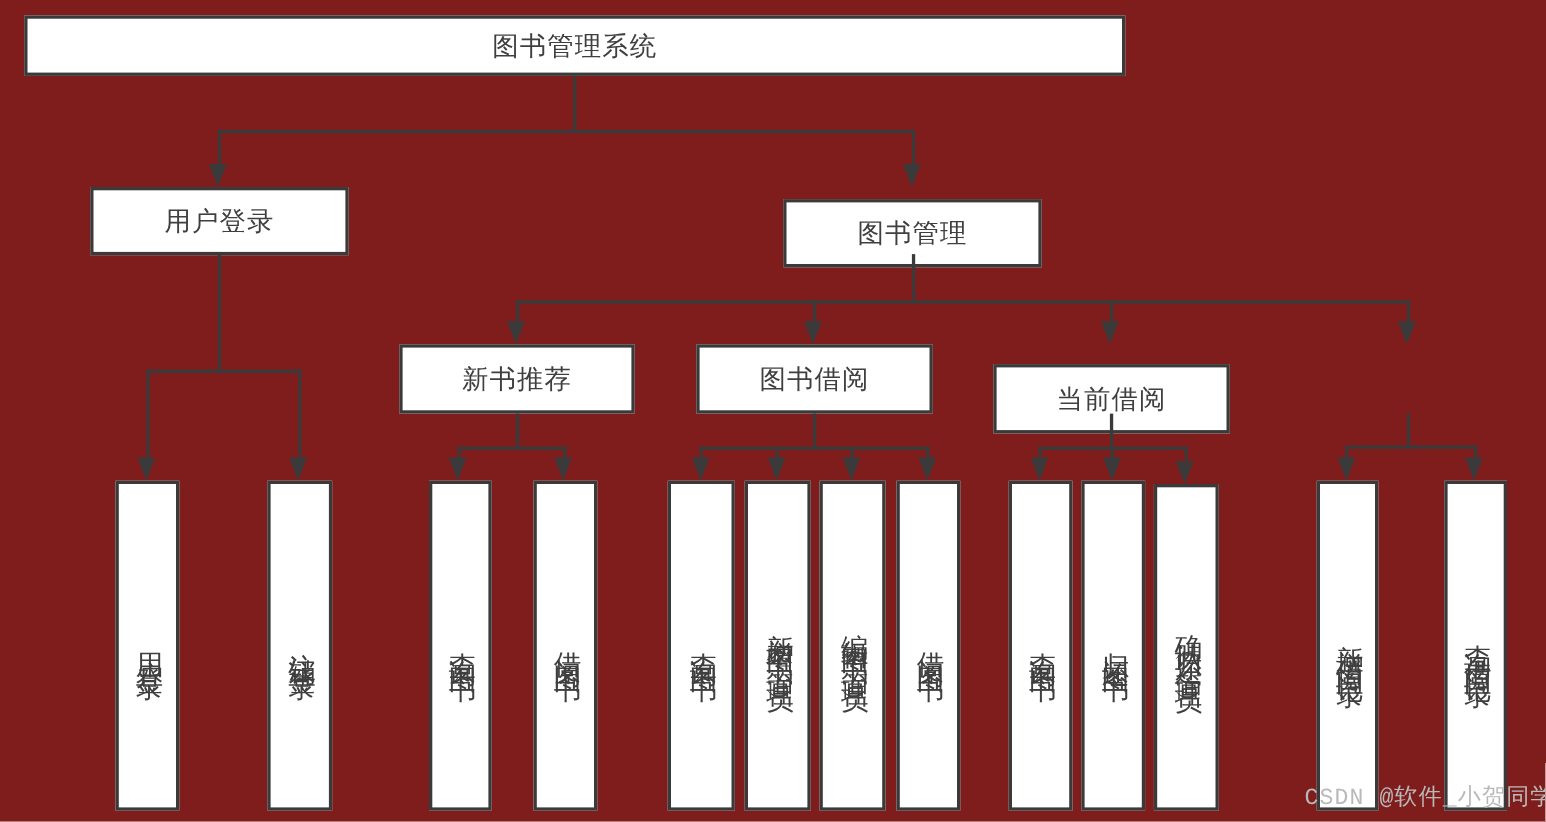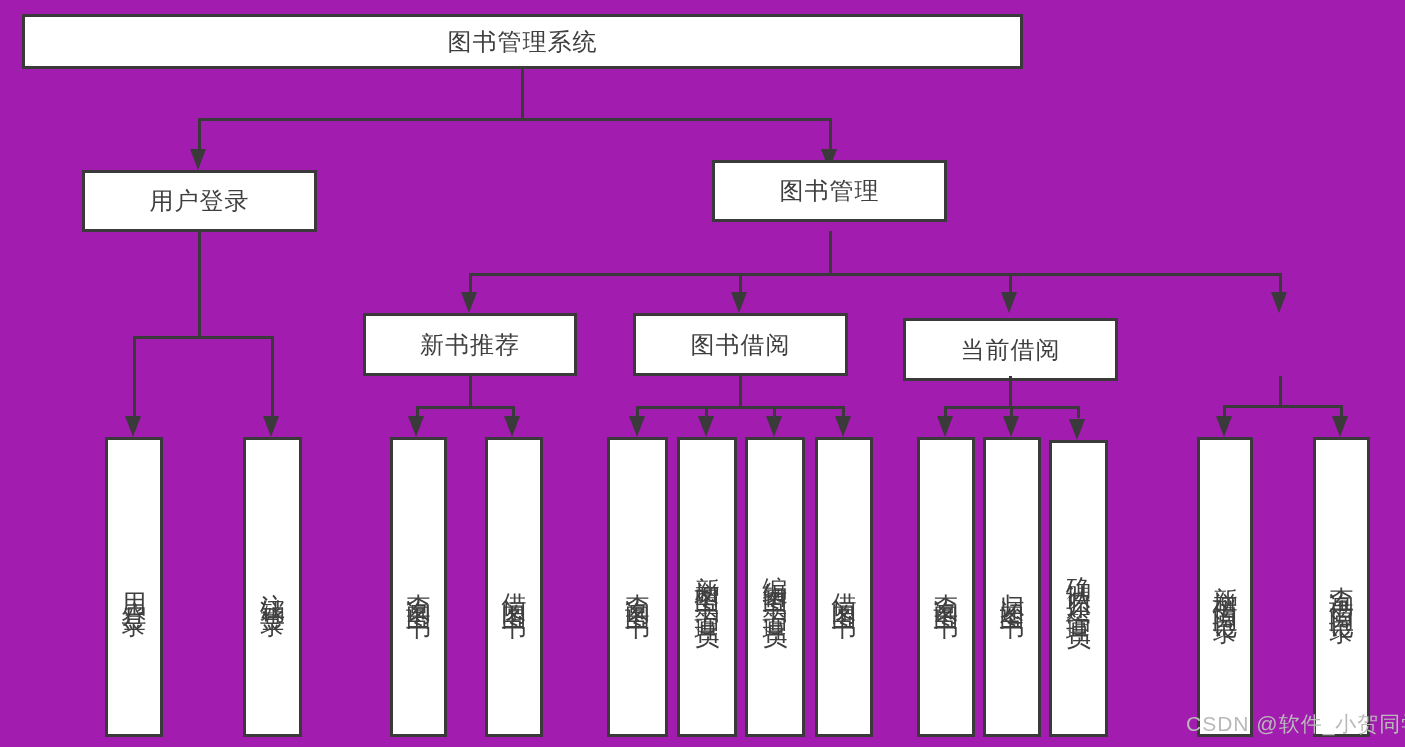--- a/index.html
+++ b/index.html
@@ -1,18 +1,18 @@
 <!DOCTYPE html>
 <html><head>
 <meta charset="utf-8">
 <style>
   html,body{margin:0;padding:0;background:#fff;}
   .stage{
-    position:relative;width:1405px;height:747px;background:#a21caf;
-    font-family:Liberation Sans, sans-serif;color:#3a3a3a;overflow:hidden;
+    position:relative;width:1405px;height:747px;background:#7f1d1d;
+    font-family:Liberation Mono, monospace;color:#3a3a3a;overflow:hidden;
   }
   .box{
     position:absolute;box-sizing:border-box;border:3px solid #3a3a3a;background:#fff;
     display:flex;align-items:center;justify-content:center;
     font-size:24px;color:#3f3f3f;letter-spacing:1px;white-space:nowrap;
   }
   .vbox{
     position:absolute;box-sizing:border-box;border:3px solid #3a3a3a;background:#fff;
     display:flex;align-items:center;justify-content:center;
   }
@@ -44,21 +44,21 @@
   <div class="vline" style="left:521px;top:69px;height:50px;"></div>
   <div class="hline" style="left:198px;top:118px;width:634px;"></div>
   <div class="vline" style="left:198px;top:118px;height:33px;"></div>
   <div class="arrow" style="left:190px;top:149px;"></div>
   <div class="vline" style="left:829px;top:118px;height:33px;"></div>
   <div class="arrow" style="left:821px;top:149px;"></div>
 
   <div class="box" style="left:82px;top:170px;width:235px;height:62px;">
     <span>用户登录</span>
   </div>
-  <div class="box" style="left:712px;top:160px;width:235px;height:62px;">
+  <div class="box" style="left:712px;top:181px;width:235px;height:62px;">
     <span>图书管理</span>
   </div>
 
   <div class="vline" style="left:198px;top:231px;height:108px;"></div>
   <div class="hline" style="left:133px;top:336px;width:141px;"></div>
   <div class="vline" style="left:133px;top:336px;height:82px;"></div>
   <div class="arrow" style="left:125px;top:416px;"></div>
   <div class="vline" style="left:271px;top:336px;height:82px;"></div>
   <div class="arrow" style="left:263px;top:416px;"></div>
 
@@ -72,21 +72,21 @@
   <div class="arrow" style="left:1001px;top:292px;"></div>
   <div class="vline" style="left:1279px;top:273px;height:22px;"></div>
   <div class="arrow" style="left:1271px;top:292px;"></div>
 
   <div class="box" style="left:363px;top:313px;width:214px;height:63px;">
     <span>新书推荐</span>
   </div>
   <div class="box" style="left:633px;top:313px;width:215px;height:63px;">
     <span>图书借阅</span>
   </div>
-  <div class="box" style="left:903px;top:318px;width:215px;height:63px;justify-content:center;">
+  <div class="box" style="left:903px;top:331px;width:215px;height:63px;justify-content:center;">
     <span>当前借阅</span>
   </div>
 
   <div class="vline" style="left:469px;top:376px;height:33px;"></div>
   <div class="hline" style="left:416px;top:406px;width:99px;"></div>
   <div class="vline" style="left:416px;top:406px;height:12px;"></div>
   <div class="arrow" style="left:408px;top:416px;"></div>
   <div class="vline" style="left:512px;top:406px;height:12px;"></div>
   <div class="arrow" style="left:504px;top:416px;"></div>
 

